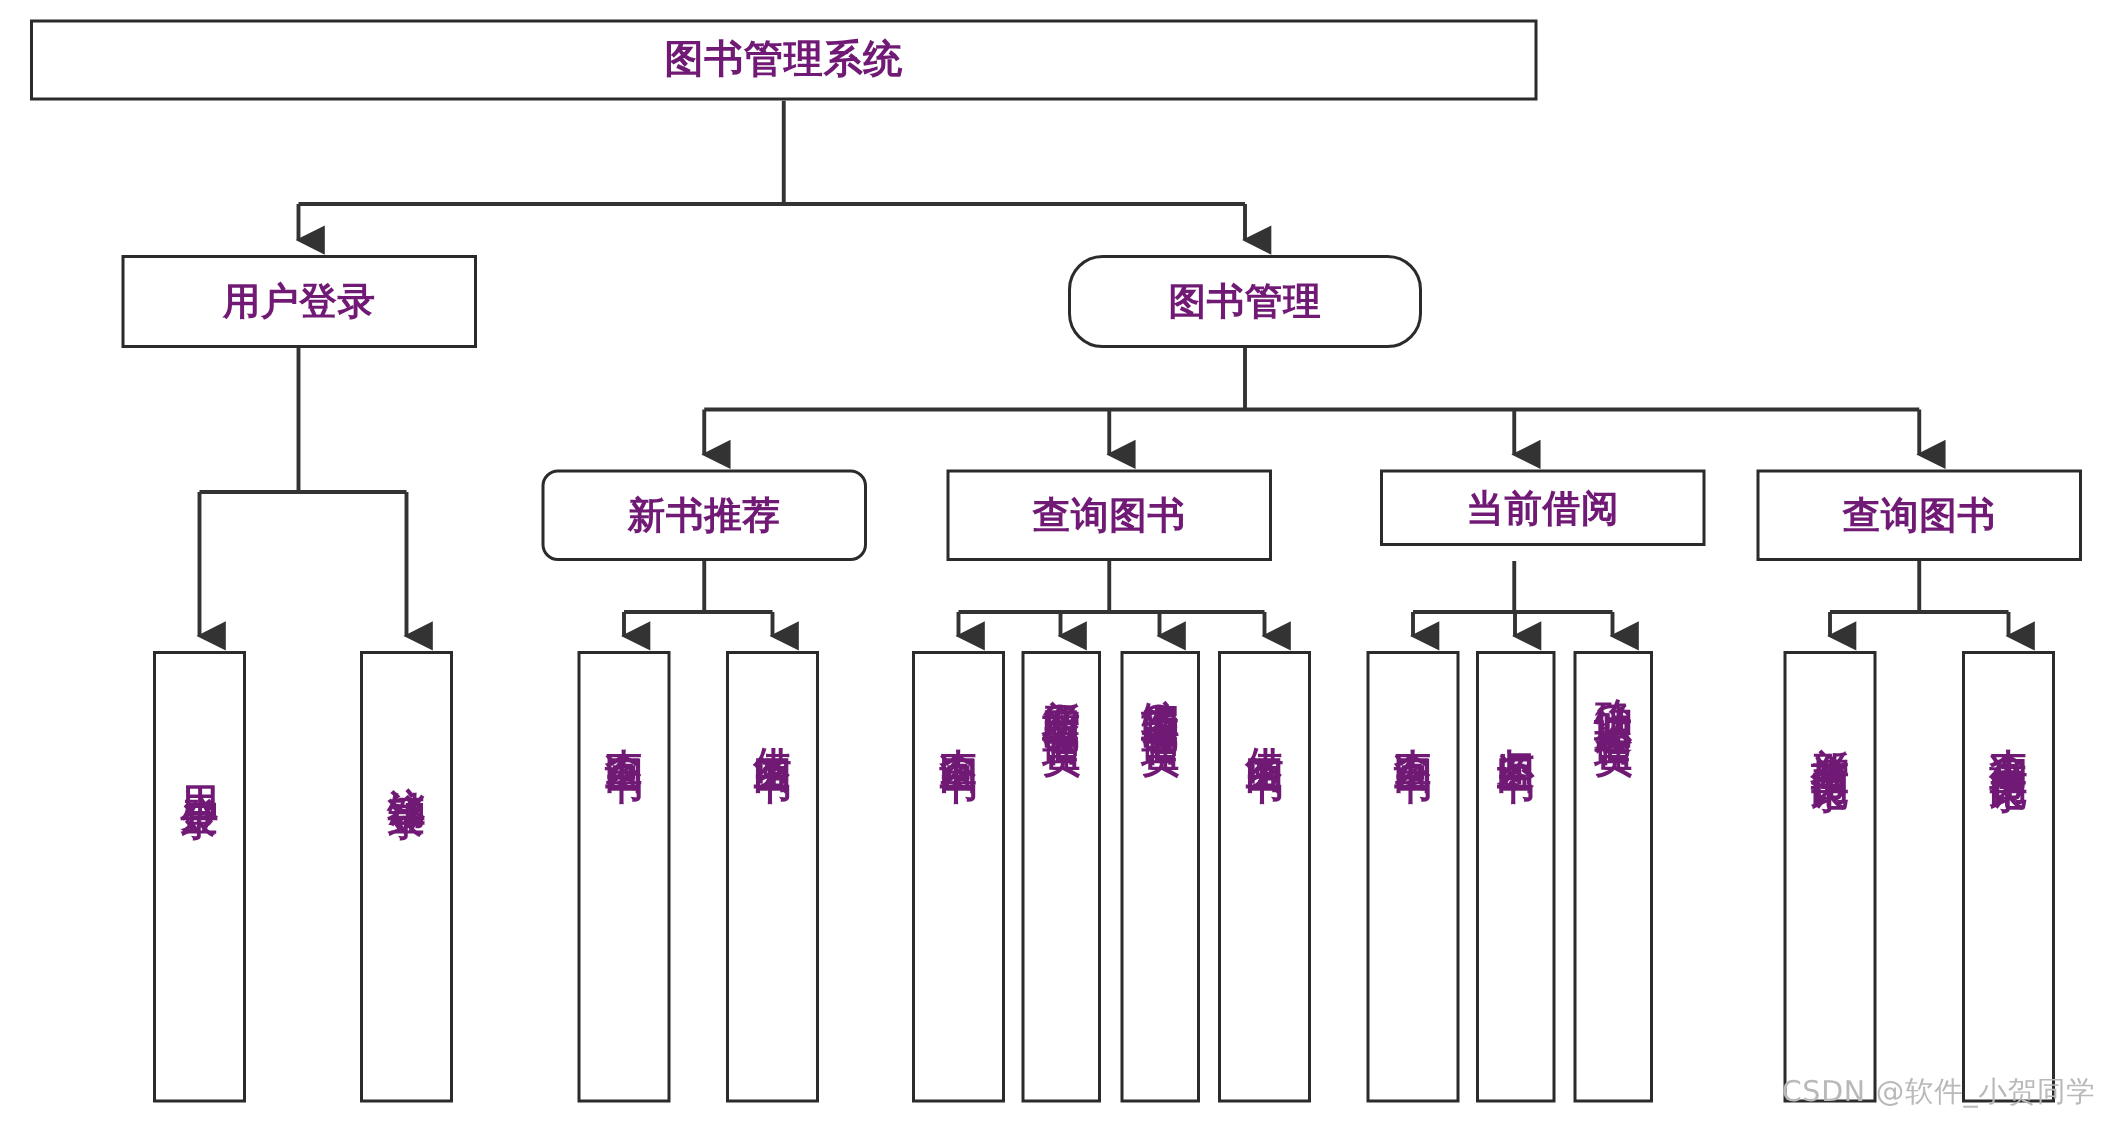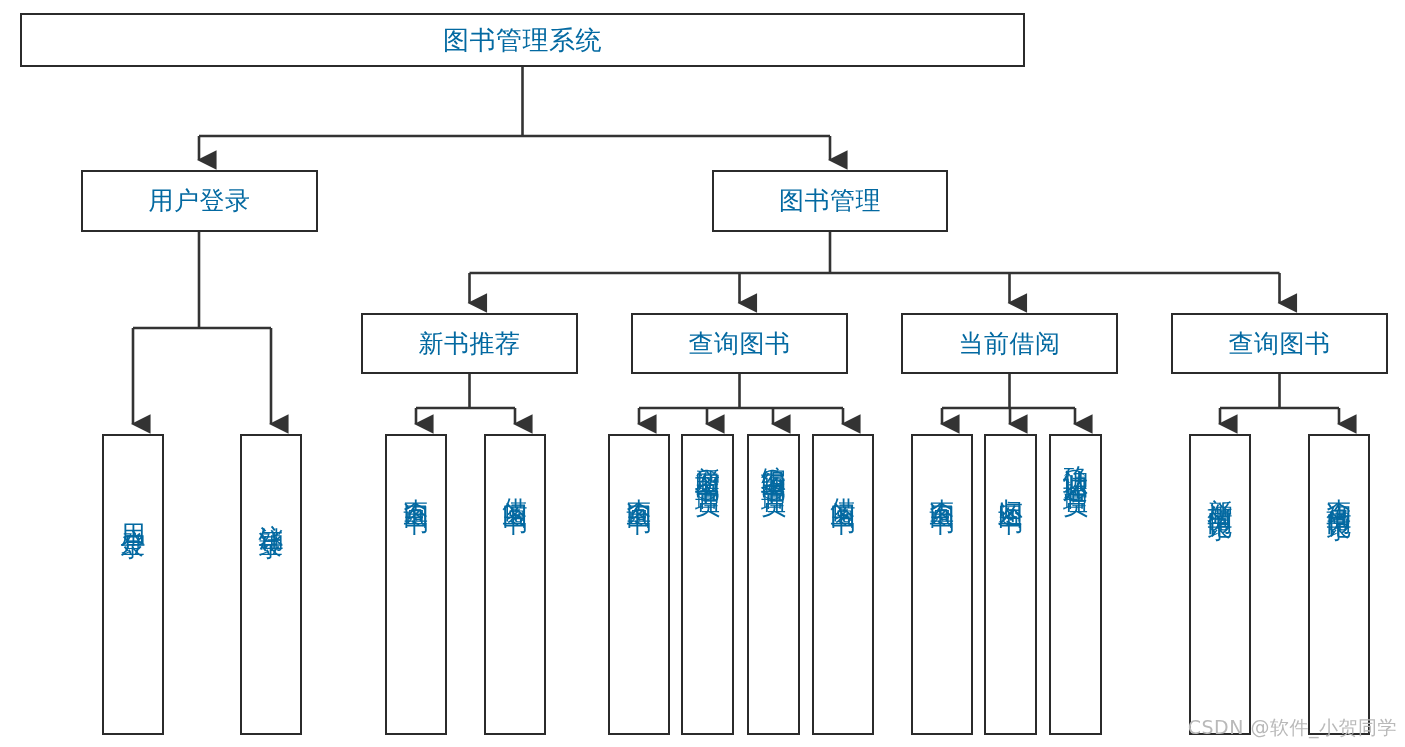--- a/index.html
+++ b/index.html
@@ -21,22 +21,23 @@
     pointer-events:none;
   }
   .node{
     position:absolute;
     box-sizing:border-box;
     background:#ffffff;
     border:2.5px solid #2b2b2b;
     display:flex;
     align-items:center;
     justify-content:center;
-    color:#0369a1;
+    color:#701a75;
     z-index:2;
+    font-weight:bold;
   }
   .node-label{
     display:block;
     text-align:center;
     line-height:1.18;
     letter-spacing:0.5px;
     white-space:pre-line;
   }
   
   .node.h .node-label{
@@ -136,31 +137,31 @@
     </g>
   </svg>
 
   <div class="node h root" style="left:20px;top:13px;width:1005px;height:54px;">
     <span class="node-label">图书管理系统</span>
   </div>
 
   <div class="node h" style="left:81px;top:170px;width:237px;height:62px;">
     <span class="node-label">用户登录</span>
   </div>
-  <div class="node h" style="left:712px;top:170px;width:236px;height:62px;">
+  <div class="node h" style="left:712px;top:170px;width:236px;height:62px;border-radius:23px;">
     <span class="node-label">图书管理</span>
   </div>
 
-  <div class="node h" style="left:361px;top:313px;width:217px;height:61px;">
+  <div class="node h" style="left:361px;top:313px;width:217px;height:61px;border-radius:11px;">
     <span class="node-label">新书推荐</span>
   </div>
   <div class="node h" style="left:631px;top:313px;width:217px;height:61px;">
     <span class="node-label">查询图书</span>
   </div>
-  <div class="node h" style="left:901px;top:313px;width:217px;height:61px;">
+  <div class="node h" style="left:920px;top:313px;width:217px;height:51px;">
     <span class="node-label">当前借阅</span>
   </div>
   <div class="node h" style="left:1171px;top:313px;width:217px;height:61px;">
     <span class="node-label">查询图书</span>
   </div>
 
   <div class="node v mid" style="left:102px;top:434px;width:62px;height:301px;">
     <span class="node-label">用户登录</span>
   </div>
   <div class="node v mid" style="left:240px;top:434px;width:62px;height:301px;">

